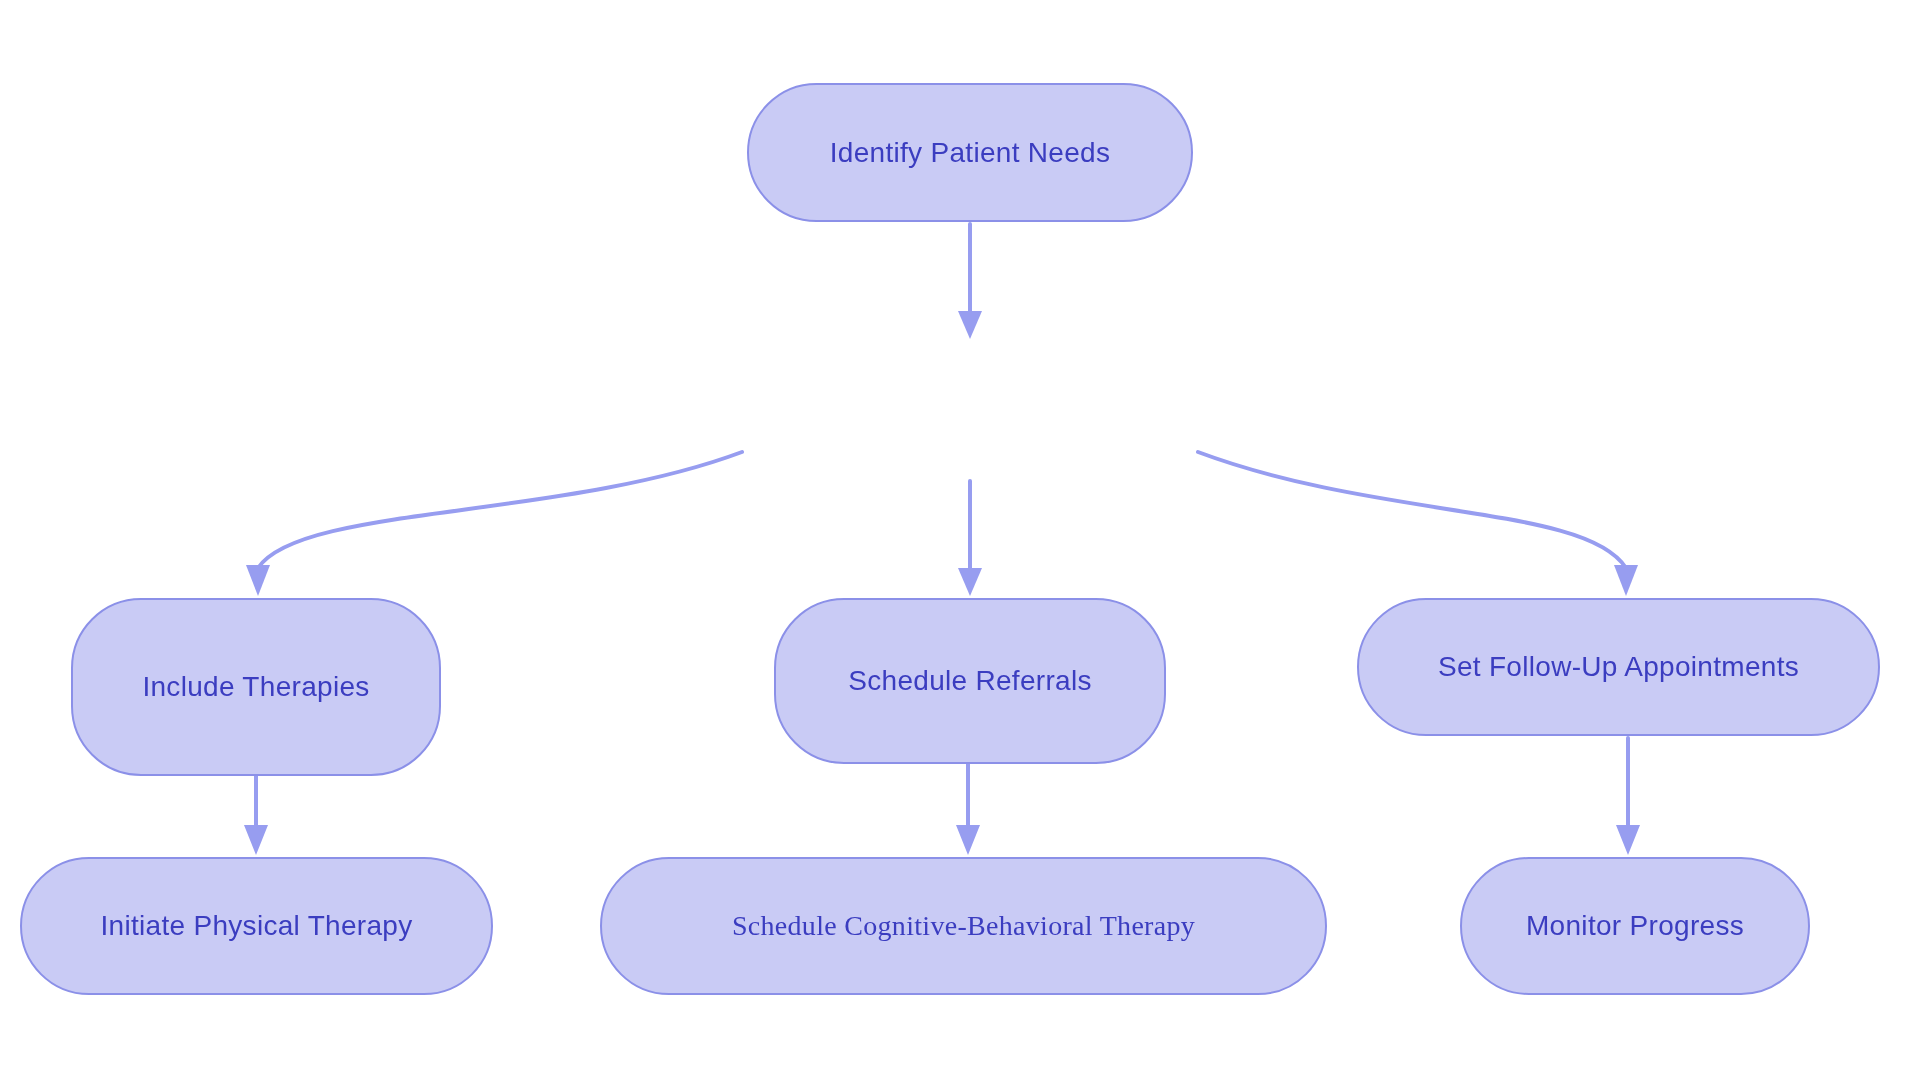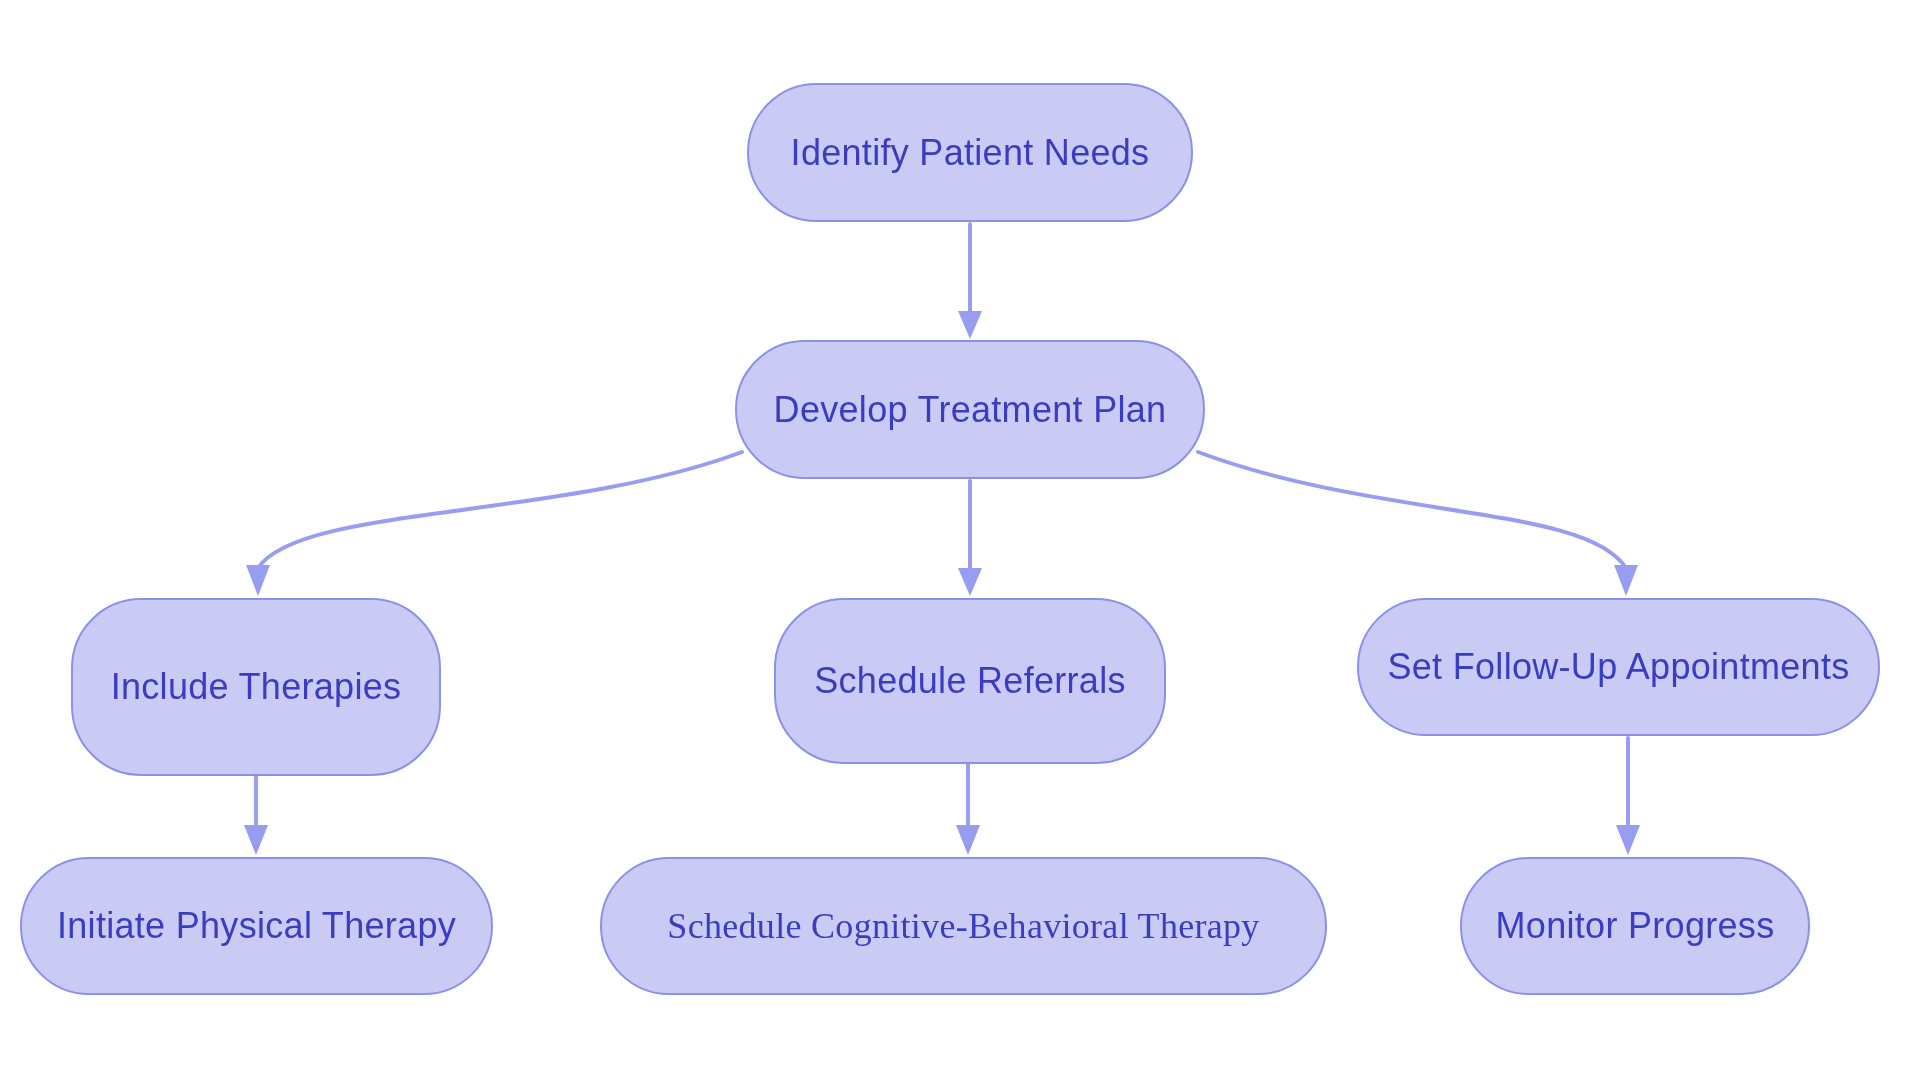--- a/index.html
+++ b/index.html
@@ -27,21 +27,21 @@
     fill:var(--edge);stroke:none;
   }
   .node{
     position:absolute;
     box-sizing:border-box;
     background:var(--node-fill);
     border:2px solid var(--node-border);
     border-radius:70px;
     color:var(--node-text);
     display:flex;align-items:center;justify-content:center;
-    font-size:36px;
+    font-size:28px;
     letter-spacing:0.3px;
     white-space:nowrap;
     text-align:center;
   }
   .n-identify {left:747px; top:83px;  width:446px;height:139px;}
   .n-develop  {left:735px; top:340px; width:470px;height:139px;}
   .n-include  {left:71px;  top:598px; width:370px;height:178px;}
   .n-referrals{left:774px; top:598px; width:392px;height:166px;}
   .n-followup {left:1357px;top:598px; width:523px;height:138px;text-align:right;}
   .n-initiate {left:20px;  top:857px; width:473px;height:138px;}
@@ -72,21 +72,20 @@
 
     <path d="M 968 738 L 968 826"></path>
     <polygon points="956,825 980,825 968,855"></polygon>
 
     <path d="M 1628 738 L 1628 826"></path>
     <polygon points="1616,825 1640,825 1628,855"></polygon>
   </svg>
 
   <div class="node n-identify">Identify Patient Needs</div>
 
-  <div class="node n-develop">Develop Treatment Plan</div>
 
   <div class="node n-include">Include Therapies</div>
 
   <div class="node n-referrals">Schedule Referrals</div>
 
   <div class="node n-followup">Set Follow-Up Appointments</div>
 
   <div class="node n-initiate">Initiate Physical Therapy</div>
 
   <div class="node n-cbt">Schedule Cognitive-Behavioral Therapy</div>

